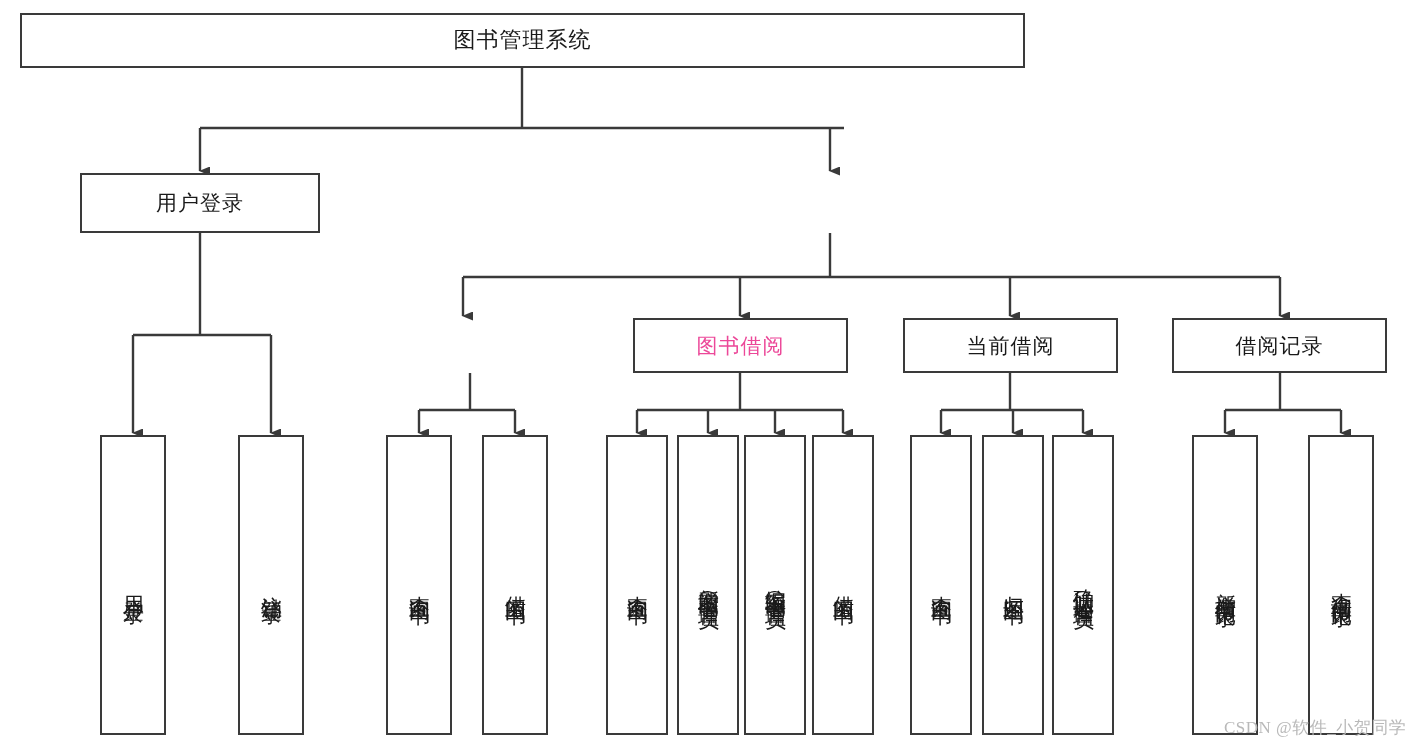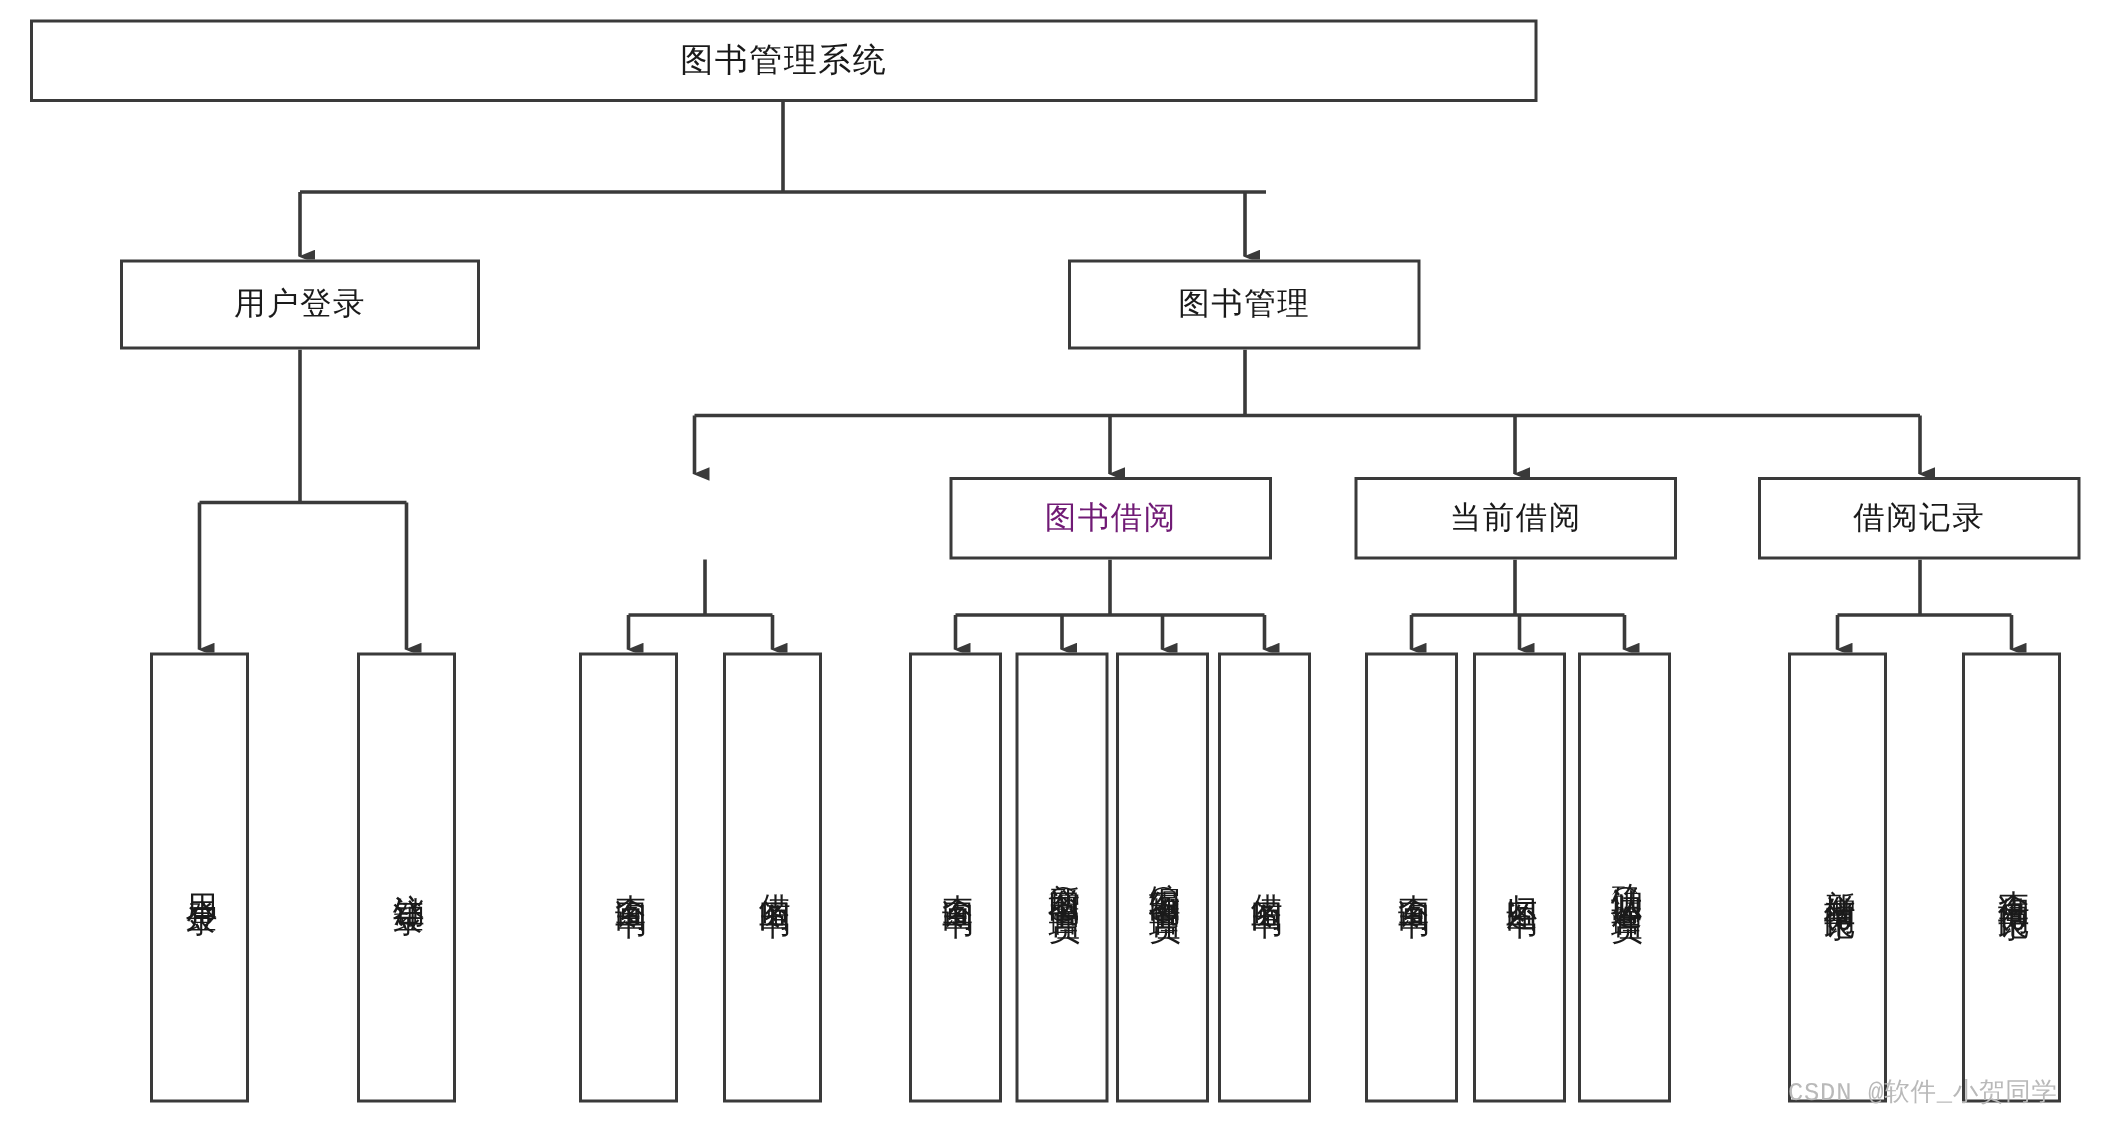--- a/index.html
+++ b/index.html
@@ -59,21 +59,22 @@
   }
   #root-node .node-label {
     font-size: 22px;
   }
   .watermark {
     position: absolute;
     font-size: 17px;
     color: #b9b9b9;
     white-space: nowrap;
     letter-spacing: 0.5px;
-    font-family: Liberation Mono, monospace;
+    font-family: Liberation Serif, serif;
+    padding-left: 32px;
   }
 </style>
 </head>
 <body>
 
 <div id="diagram-root" style="background: rgb(255, 255, 255);">
 
   <svg class="edges" viewBox="0 0 1405 747" width="1405" height="747" xmlns="http://www.w3.org/2000/svg">
     <defs>
       <marker id="arrowhead" markerWidth="10" markerHeight="11" refX="4.5" refY="10" orient="auto" markerUnits="userSpaceOnUse">
@@ -124,25 +125,22 @@
     </g>
   </svg>
 
   <div class="node node-h" id="root-node" style="left: 20px; top: 13px; width: 1005px; height: 55px; border-color: rgb(58, 58, 58); background: rgb(255, 255, 255); color: rgb(26, 26, 26);">
     <span class="node-label">图书管理系统</span>
   </div>
 
   <div class="node node-h" style="left: 80px; top: 173px; width: 240px; height: 60px; border-color: rgb(58, 58, 58); background: rgb(255, 255, 255); color: rgb(26, 26, 26);">
     <span class="node-label">用户登录</span>
   </div>
-  <div class="node node-h" style="left: 712px; top: 173px; width: 235px; height: 60px; border-color: rgb(58, 58, 58); background: rgb(255, 255, 255); color: rgb(26, 26, 26);">
-    <span class="node-label">图书管理</span>
-  </div>
 
-  <div class="node node-h" style="left: 633px; top: 318px; width: 215px; height: 55px; border-color: rgb(58, 58, 58); background: rgb(255, 255, 255); color: #701a75;">
+  <div class="node node-h" style="left: 633px; top: 318px; width: 215px; height: 55px; border-color: rgb(58, 58, 58); background: rgb(255, 255, 255); color: #ec4899;">
     <span class="node-label">图书借阅</span>
   </div>
   <div class="node node-h" style="left: 1172px; top: 318px; width: 215px; height: 55px; border-color: rgb(58, 58, 58); background: rgb(255, 255, 255); color: rgb(26, 26, 26);">
     <span class="node-label">借阅记录</span>
   </div>
   <div class="node node-h" style="left: 903px; top: 318px; width: 215px; height: 55px; border-color: rgb(58, 58, 58); background: rgb(255, 255, 255); color: rgb(26, 26, 26);">
     <span class="node-label">当前借阅</span>
   </div>
 
   <div class="node node-v" style="left: 100px; top: 435px; width: 66px; height: 300px; border-color: rgb(58, 58, 58); background: rgb(255, 255, 255); color: rgb(26, 26, 26);">

